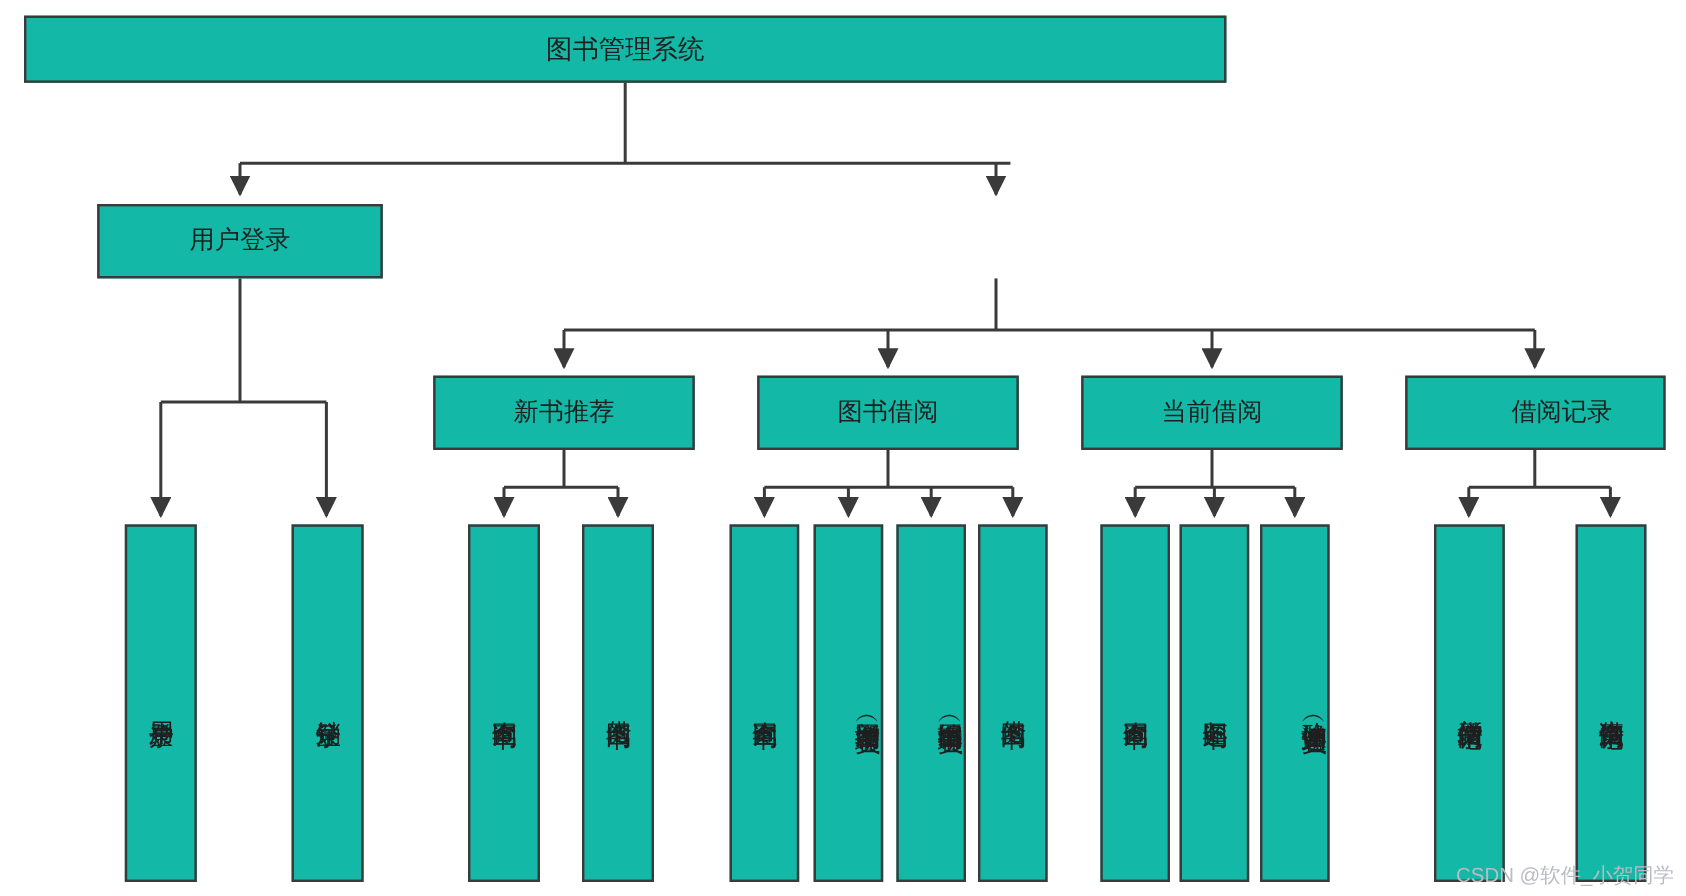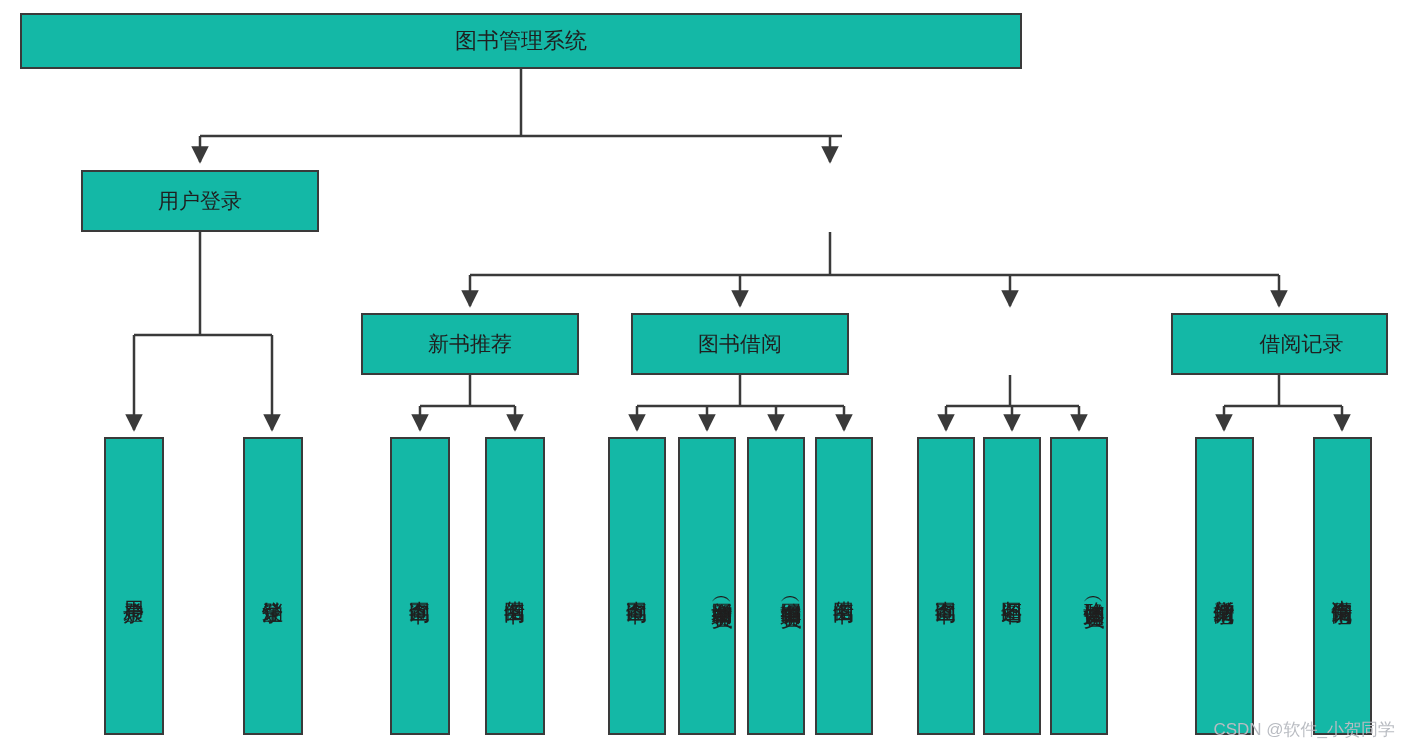--- a/index.html
+++ b/index.html
@@ -110,20 +110,23 @@
   <div class="node h" style="left:81px;top:170px;width:238px;height:62px;">
     <span class="label">用户登录</span>
   </div>
 
   <div class="node h" style="left:361px;top:313px;width:218px;height:62px;">
     <span class="label">新书推荐</span>
   </div>
   <div class="node h" style="left:631px;top:313px;width:218px;height:62px;">
     <span class="label">图书借阅</span>
   </div>
+  <div class="node h" style="left:901px;top:313px;width:218px;height:62px;">
+    <span class="label">当前借阅</span>
+  </div>
   <div class="node h" style="left:1171px;top:313px;width:217px;height:62px;padding-left:44px;">
     <span class="label">借阅记录</span>
   </div>
 
   <div class="node v center" style="left:104px;top:437px;width:60px;height:298px;">
     <span class="label">用户登录</span>
   </div>
   <div class="node v center" style="left:243px;top:437px;width:60px;height:298px;">
     <span class="label">注销登录</span>
   </div>

